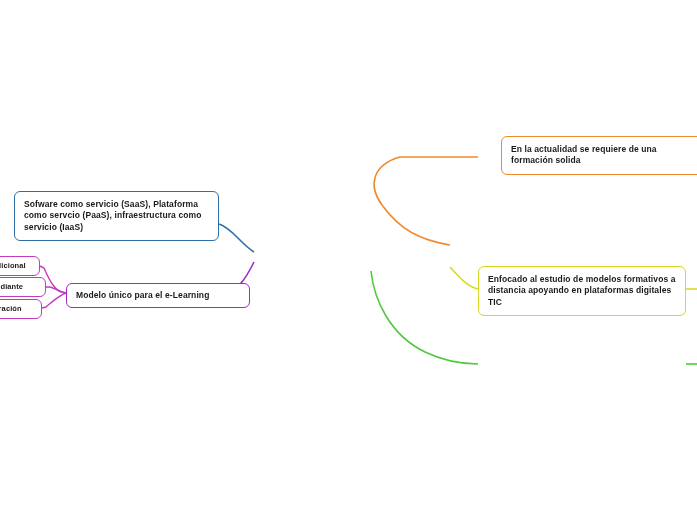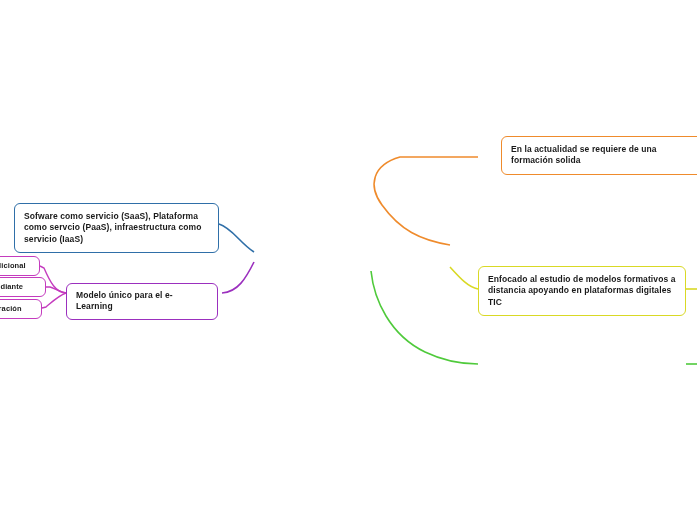--- a/index.html
+++ b/index.html
@@ -80,23 +80,23 @@
     <path d="M 66 293 C 58 291 54 288 50 287 L 46 287" fill="none" stroke="#c43bbe" stroke-width="1.4"></path>
     <path d="M 66 293 C 58 296 52 302 46 307 L 42 308" fill="none" stroke="#c43bbe" stroke-width="1.4"></path>
   </svg>
 
 
   <div class="node orange bold" style="left:478px; top:136px; width:208px;margin-left:23px;">En la actualidad se requiere de una formación solida</div>
 
   <div class="node yellow bold" style="left:478px; top:266px; width:208px;">Enfocado al estudio de modelos formativos a distancia apoyando en plataformas digitales TIC</div>
 
 
-  <div class="node blue bold" style="left:14px; top:203px; width:205px;">Sofware como servicio (SaaS), Plataforma como servcio (PaaS), infraestructura como servicio (IaaS)</div>
+  <div class="node blue bold" style="left:14px; top:191px; width:205px;">Sofware como servicio (SaaS), Plataforma como servcio (PaaS), infraestructura como servicio (IaaS)</div>
 
-  <div class="node purple bold" style="left:66px; top:283px; width:152px; padding:6px 9px;">Modelo único para el e-Learning</div>
+  <div class="node purple bold" style="left:66px; top:283px; width:184px; padding:6px 9px;">Modelo único para el e-Learning</div>
 
   <div class="node magenta bold" style="left:-32px; top:256px; width:72px; padding:4px 7px; font-size:7.5px;">as tradicional</div>
 
   <div class="node magenta bold" style="left:-32px; top:277px; width:78px; padding:4px 7px; font-size:7.5px;">el estudiante</div>
 
   <div class="node magenta bold" style="left:-32px; top:299px; width:74px; padding:4px 7px; font-size:7.5px;">cooperación</div>
 
 </div>
 
 </body></html>

